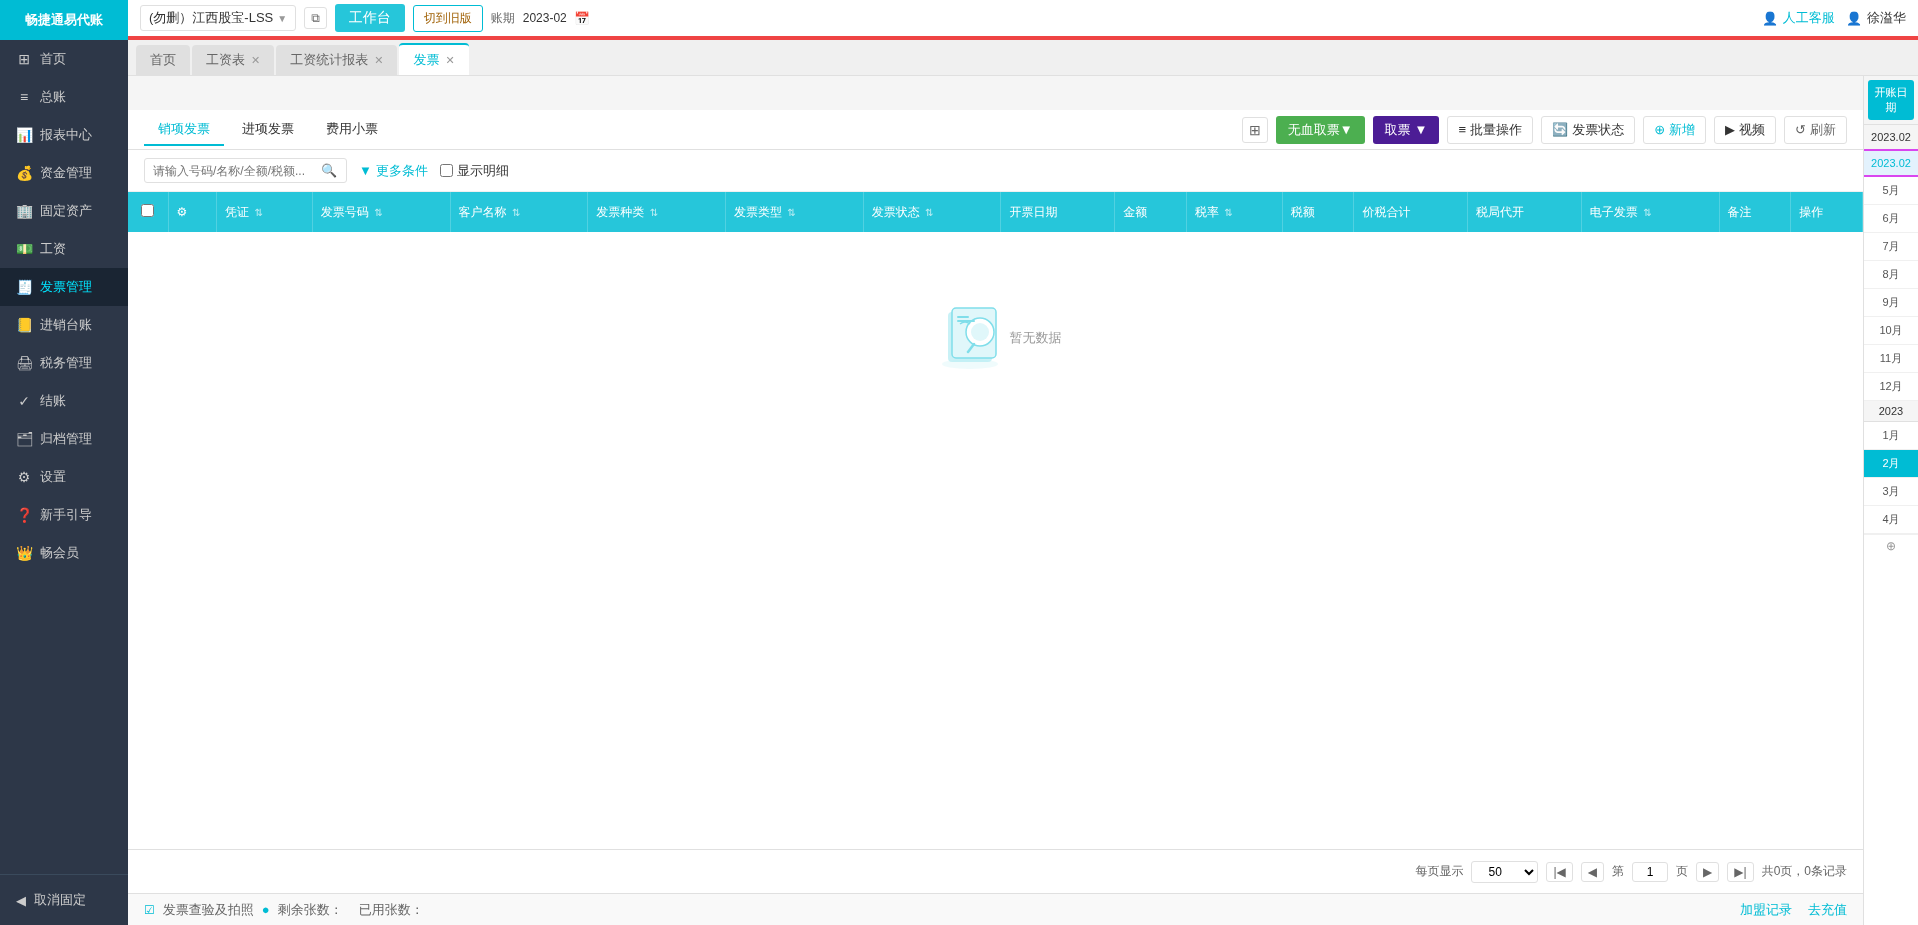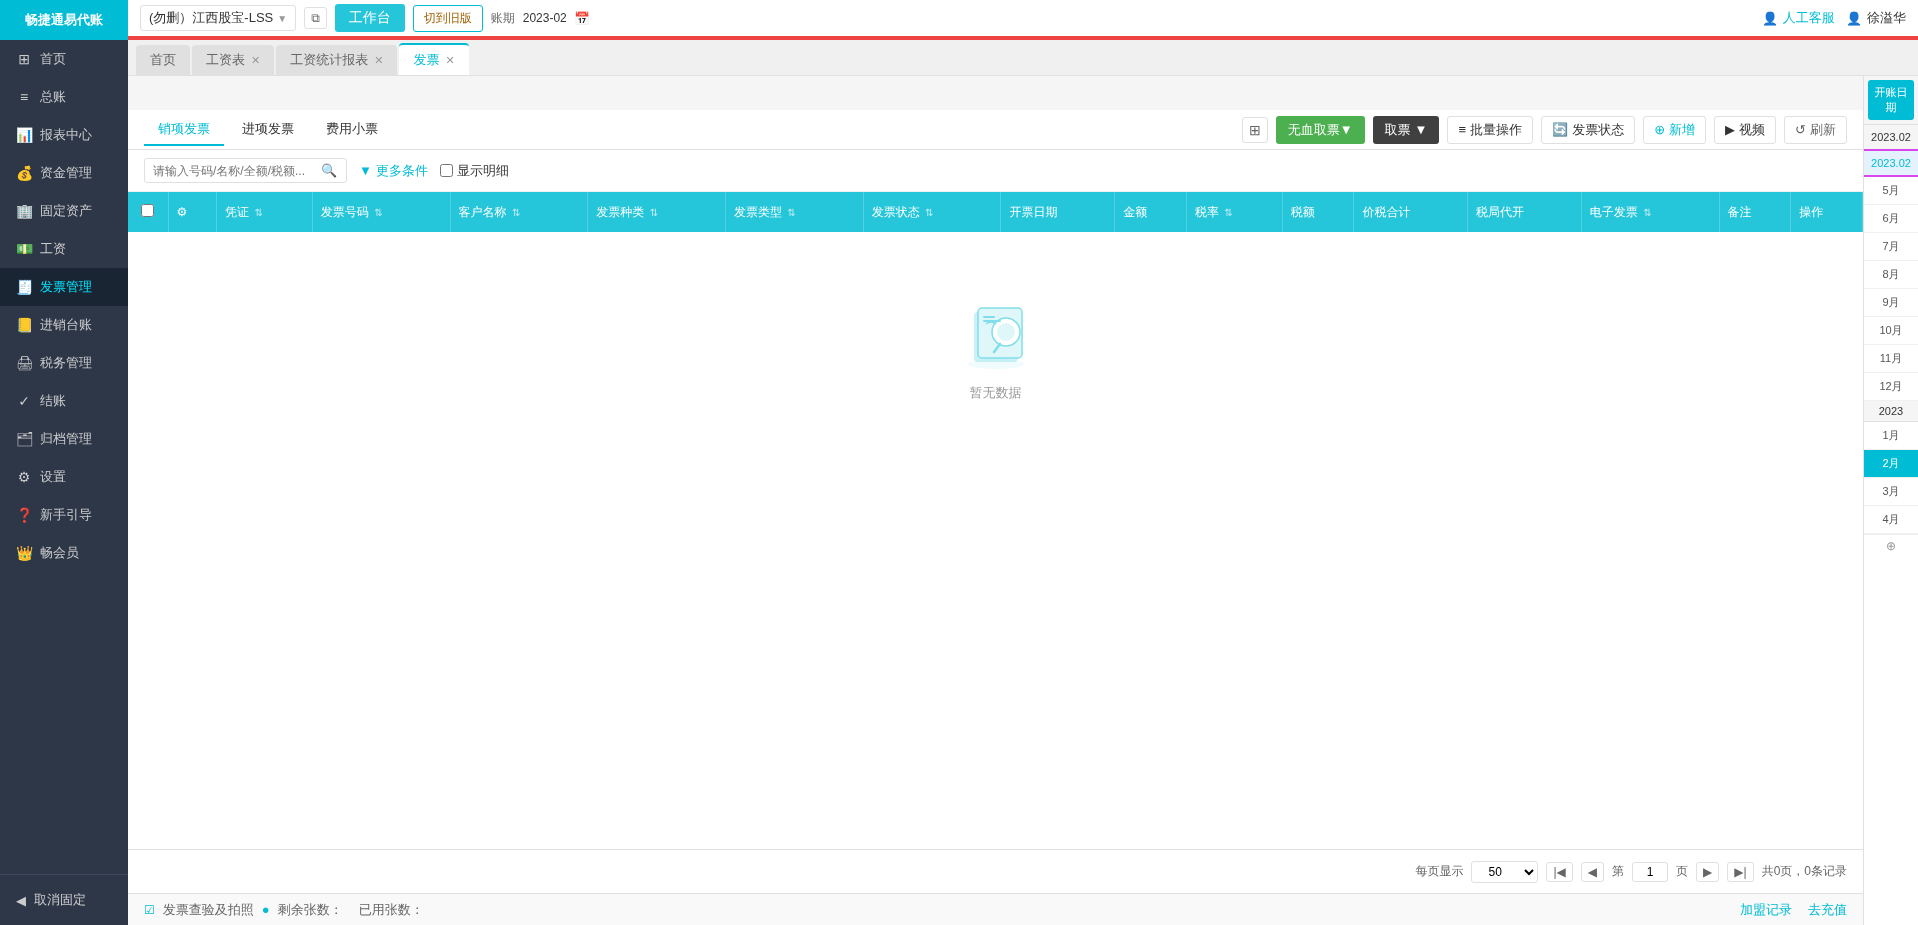--- a/index.html
+++ b/index.html
@@ -208,21 +208,21 @@
       color: white;
       border: none;
       border-radius: 3px;
       padding: 5px 12px;
       cursor: pointer;
       font-size: 13px;
       display: flex;
       align-items: center;
     }
     .ticket-btn {
-      background: #404040;
+      background: #4c1d95;
       color: white;
       border: none;
       border-radius: 3px;
       padding: 5px 12px;
       cursor: pointer;
       font-size: 13px;
       display: flex;
       align-items: center;
       gap: 4px;
     }
@@ -310,21 +310,21 @@
       white-space: nowrap;
       border-right: 1px solid rgba(255,255,255,0.2);
       text-align: left;
     }
     .data-table thead th:first-child { width: 40px; text-align: center; }
     .data-table thead th .sort-icon { color: rgba(255,255,255,0.7); font-size: 10px; margin-left: 2px; }
 
     
     .empty-state {
       display: flex;
-      flex-direction: column;
+      flex-direction: row;
       align-items: center;
       justify-content: center;
       flex: 1;
       padding: 60px 0;
     }
     .empty-icon {
       width: 80px;
       height: 80px;
       margin-bottom: 12px;
     }

